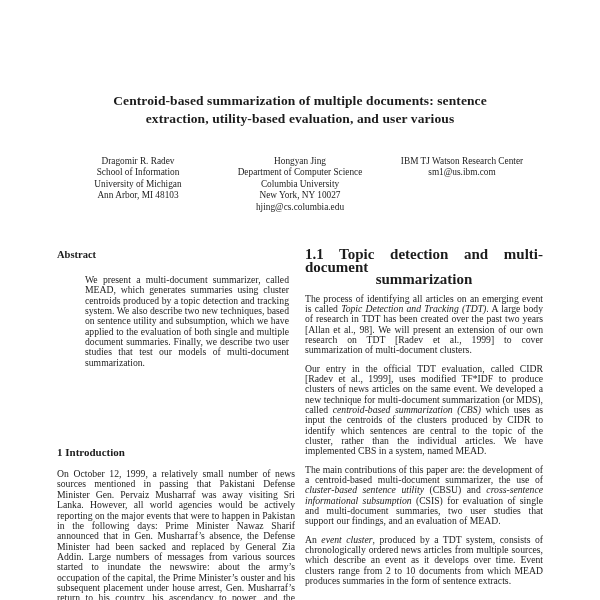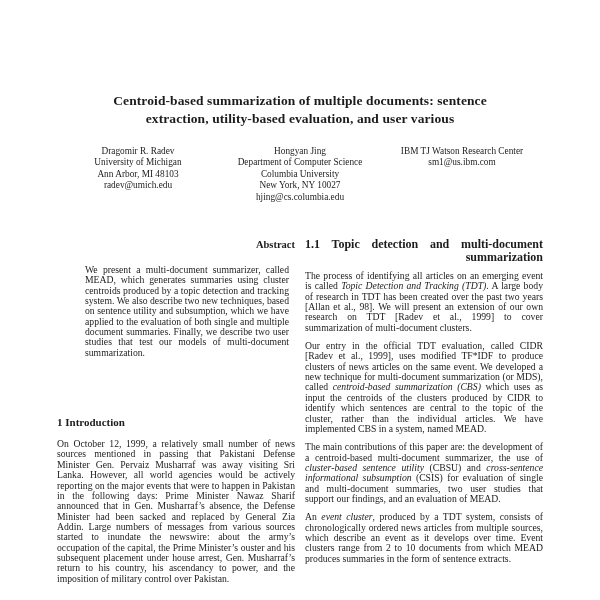--- a/index.html
+++ b/index.html
@@ -21,70 +21,70 @@
   .title {
     margin-top: 92px;
     text-align: center;
     font-weight: bold;
     font-size: 13.5px;
     line-height: 18px;
     letter-spacing: 0.1px;
   }
   .authors {
     display: flex;
-    margin-top: 18px;
+    margin-top: 28px;
     justify-content: flex-end;
   }
   .author {
     flex: 1;
     text-align: center;
     font-size: 9.3px;
     line-height: 11.4px;
   }
   .columns {
     display: flex;
     gap: 10px;
     margin-top: 35px;
   }
   .col {
     width: 238px;
     font-size: 9.7px;
     line-height: 10.35px;
     text-align: justify;
   }
   .abstract-heading {
-    text-align: right;
+    text-align: left;
     font-weight: bold;
     font-size: 10.5px;
     line-height: 13px;
   }
   .abstract-body {
     margin: 14px 6px 16px 28px;
   }
   .intro-heading {
     font-weight: bold;
     font-size: 11px;
     line-height: 13px;
-    margin-top: 58px;
+    margin-top: 78px;
     text-align: left;
   }
   .intro-body {
     margin-top: 10px;
   }
   .sec-heading {
     font-weight: bold;
-    font-size: 12px;
+    font-size: 15px;
     line-height: 12.5px;
   }
   .sec-heading .l1 {
     text-align: justify;
     text-align-last: justify;
   }
   .sec-heading .l2 {
-    text-align: right;
+    text-align: center;
   }
   .para {
     margin: 8px 0 0 0;
   }
   .para:first-of-type {
     margin-top: 7px;
   }
   i {
     font-style: italic;
   }
@@ -95,23 +95,23 @@
 <div class="page">
 
   <div class="title">
     <div>Centroid-based summarization of multiple documents: sentence</div>
     <div>extraction, utility-based evaluation, and user various</div>
   </div>
 
   <div class="authors">
     <div class="author">
       <div>Dragomir R. Radev</div>
+      <div>School of Information</div>
       <div>University of Michigan</div>
       <div>Ann Arbor, MI 48103</div>
-      <div>radev@umich.edu</div>
     </div>
     <div class="author">
       <div>Hongyan Jing</div>
       <div>Department of Computer Science</div>
       <div>Columbia University</div>
       <div>New York, NY 10027</div>
       <div>hjing@cs.columbia.edu</div>
     </div>
     <div class="author">
       <div>IBM TJ Watson Research Center</div>

